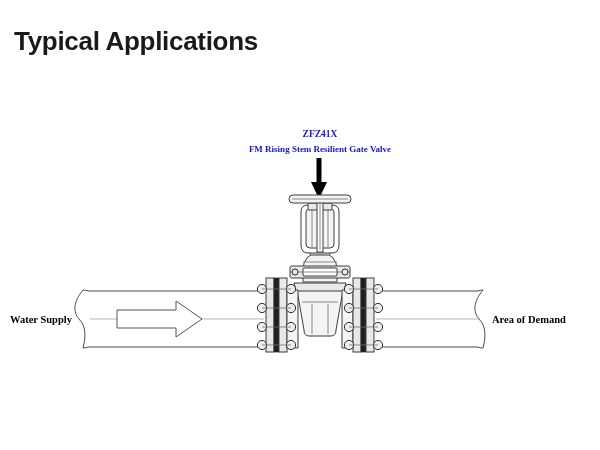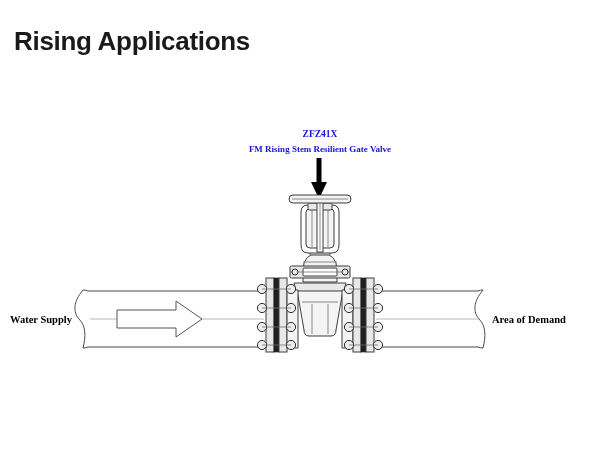--- a/index.html
+++ b/index.html
@@ -106,21 +106,21 @@
     fill: none;
     stroke: #9a9a9a;
     stroke-width: 0.7;
   }
 </style>
 </head>
 <body>
 
 <div id="slide">
 
-  <div id="page-title">Rising Applications</div>
+  <div id="page-title">Typical Applications</div>
 
   <svg id="diagram" viewBox="0 0 600 450">
 
     <text class="label-blue-top" x="320" y="137" text-anchor="middle">ZFZ41X</text>
     <text class="label-blue" x="320" y="152" text-anchor="middle">FM Rising Stem Resilient Gate Valve</text>
 
     <g>
       <rect class="arrow-blk" x="316.5" y="158" width="5" height="30"></rect>
       <polygon class="arrow-blk" points="311,182 327,182 319,199"></polygon>
     </g>

